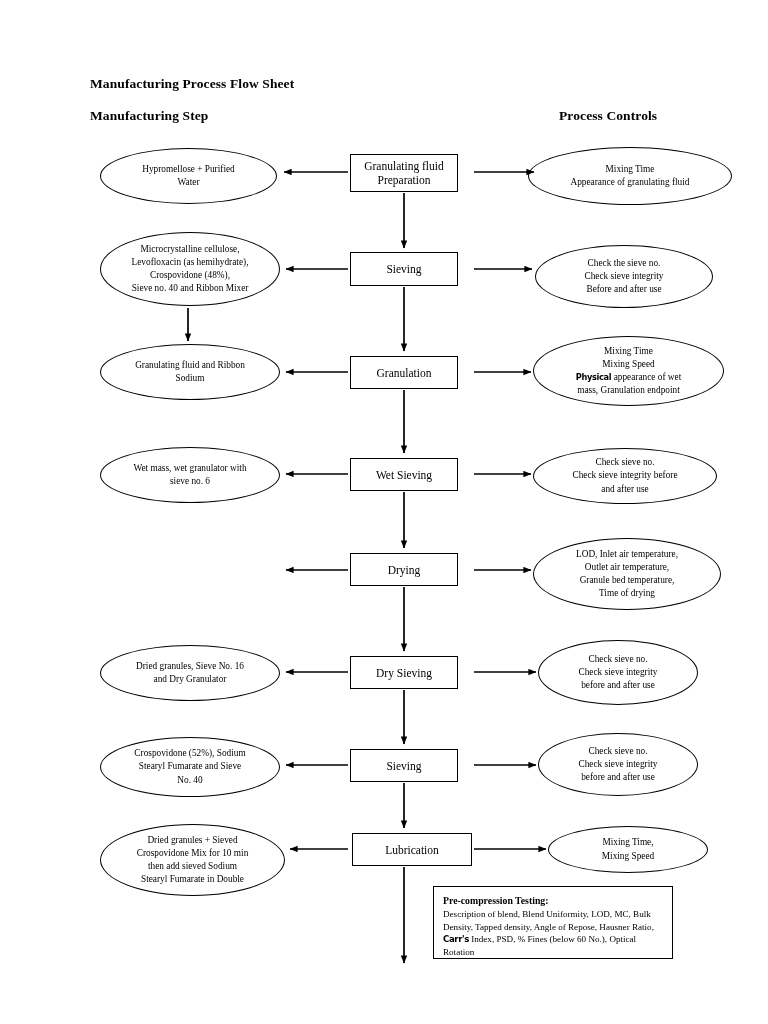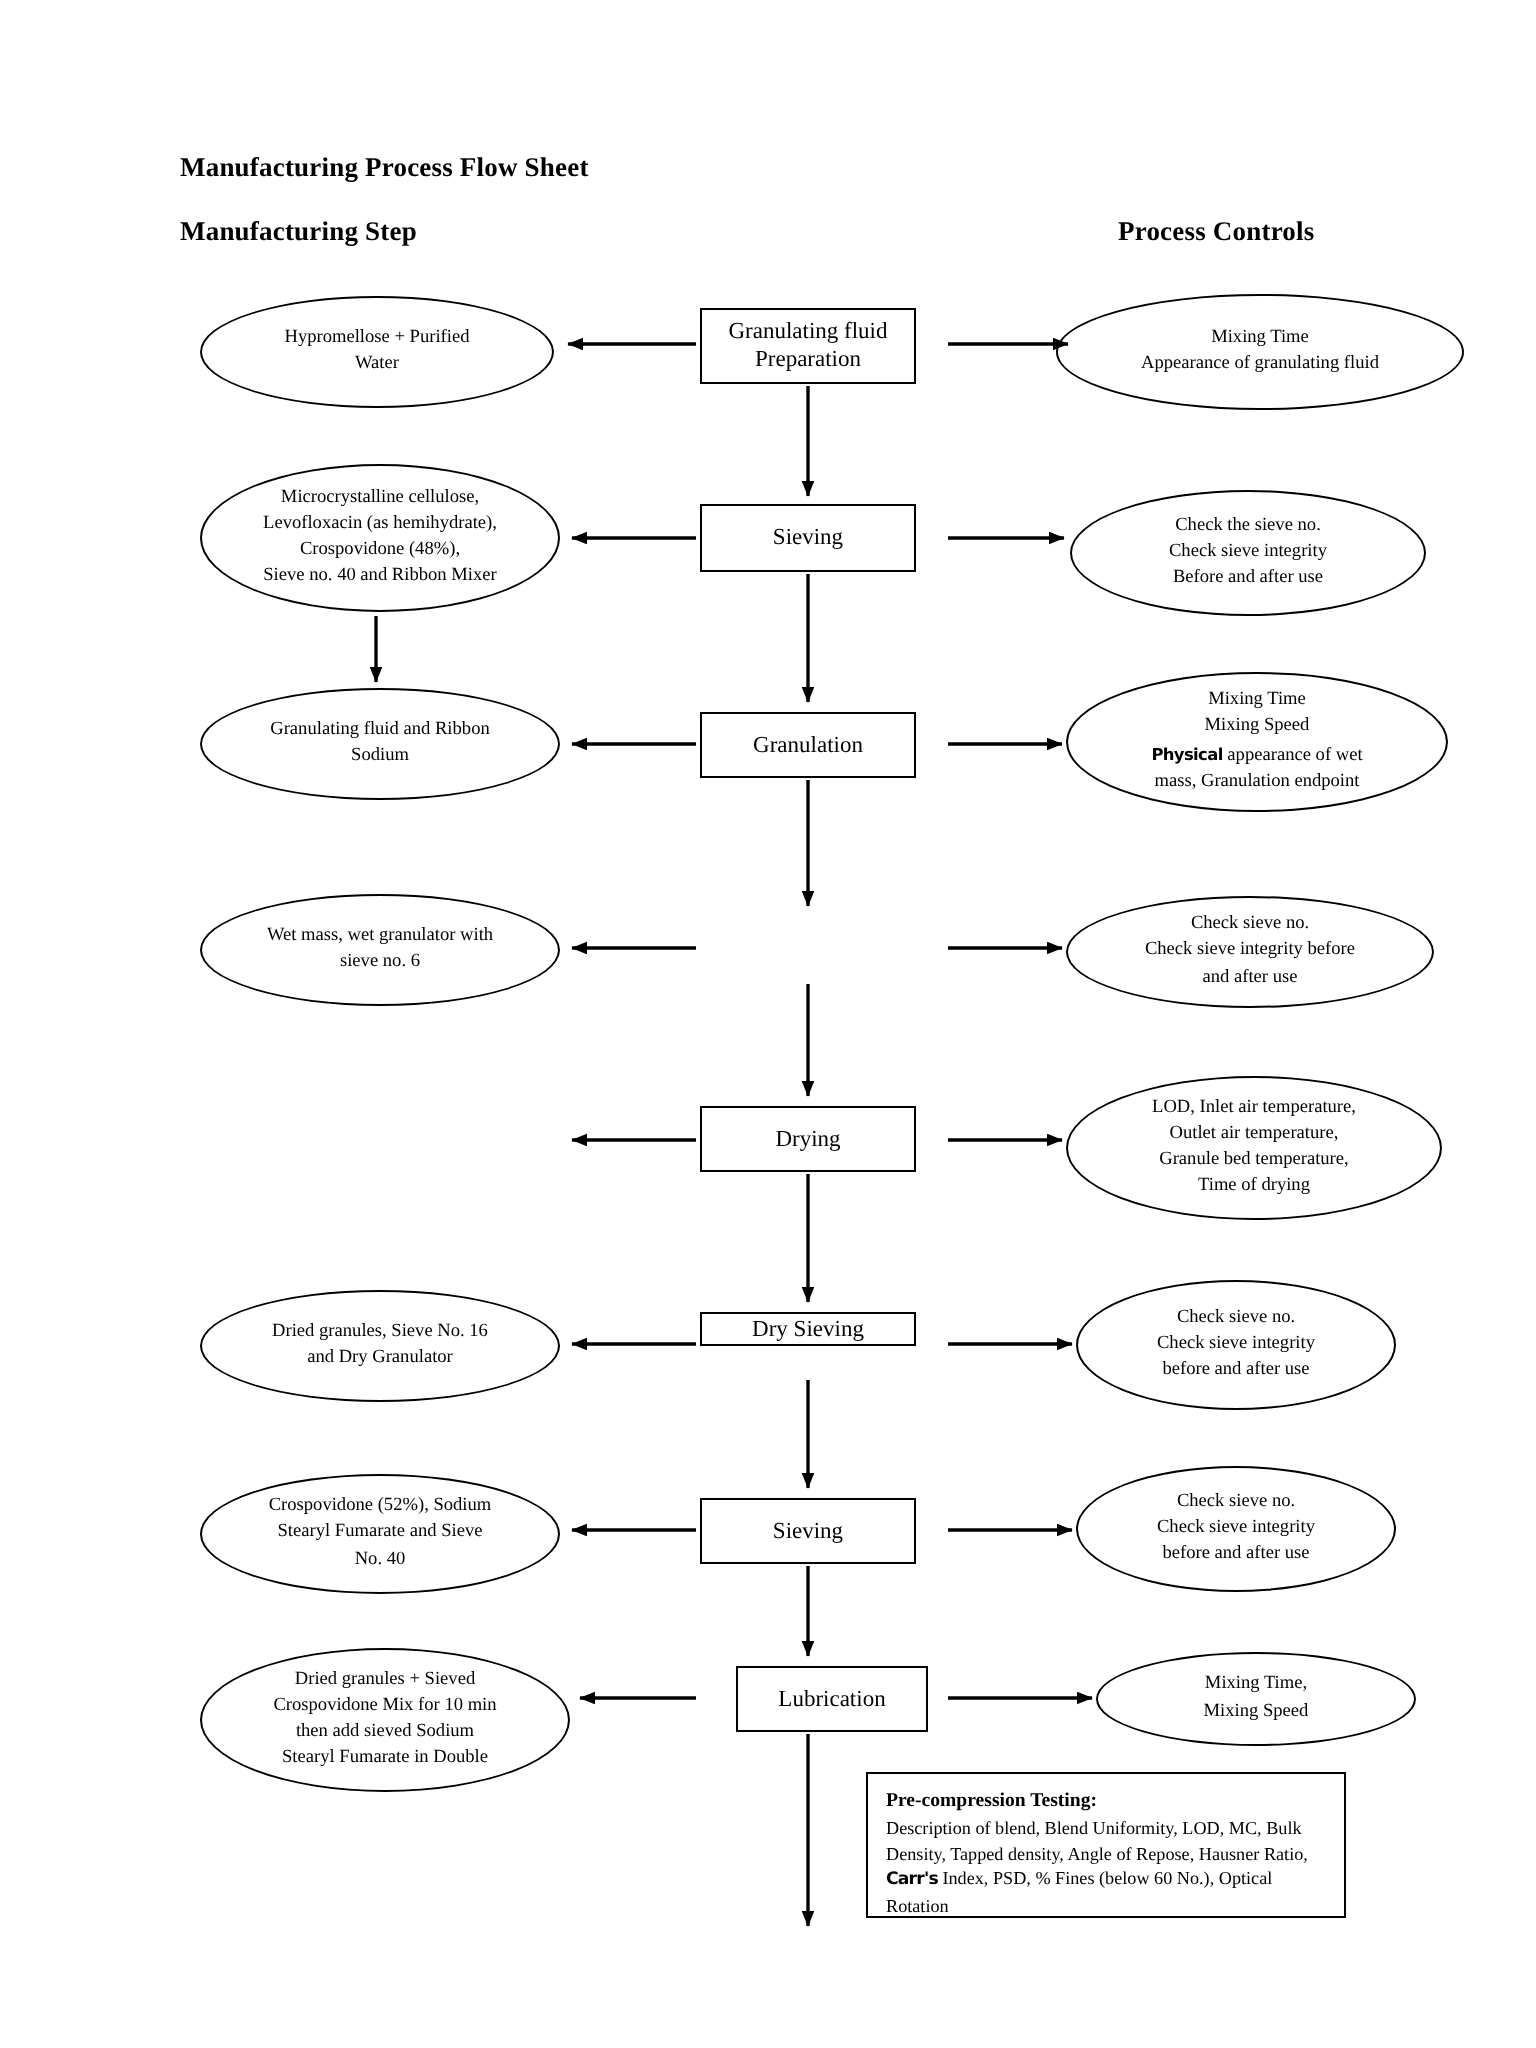--- a/index.html
+++ b/index.html
@@ -175,20 +175,23 @@
 
   <div class="ellipse align-center" style="left:533px; top:336px; width:191px; height:70px;">
     <div class="etext">
       <span>Mixing Time</span><br>
       <span>Mixing Speed</span><br>
       <span class="phys">Physical</span><span> appearance of wet</span><br>
       <span>mass, Granulation endpoint</span>
     </div>
   </div>
 
+  <div class="step-box" style="left:350px; top:458px; width:108px; height:33px;">
+    <span class="step-label">Wet Sieving</span>
+  </div>
 
   <div class="ellipse align-left" style="left:100px; top:447px; width:180px; height:56px;">
     <div class="etext">
       <span>Wet mass, wet granulator with</span><br>
       <span>sieve no. 6</span>
     </div>
   </div>
 
   <div class="ellipse align-center" style="left:533px; top:448px; width:184px; height:56px;">
     <div class="etext">
@@ -205,21 +208,21 @@
 
   <div class="ellipse align-left pad-wide" style="left:533px; top:538px; width:188px; height:72px;">
     <div class="etext">
       <span>LOD, Inlet air temperature,</span><br>
       <span>Outlet air temperature,</span><br>
       <span>Granule bed temperature,</span><br>
       <span>Time of drying</span>
     </div>
   </div>
 
-  <div class="step-box" style="left:350px; top:656px; width:108px; height:17px;">
+  <div class="step-box" style="left:350px; top:656px; width:108px; height:33px;">
     <span class="step-label">Dry Sieving</span>
   </div>
 
   <div class="ellipse align-left" style="left:100px; top:645px; width:180px; height:56px;">
     <div class="etext">
       <span>Dried granules, Sieve No. 16</span><br>
       <span>and Dry Granulator</span>
     </div>
   </div>
 
@@ -244,21 +247,21 @@
   </div>
 
   <div class="ellipse align-center" style="left:538px; top:733px; width:160px; height:63px;">
     <div class="etext">
       <span>Check sieve no.</span><br>
       <span>Check sieve integrity</span><br>
       <span>before and after use</span>
     </div>
   </div>
 
-  <div class="step-box" style="left:368px; top:833px; width:96px; height:33px;">
+  <div class="step-box" style="left:352px; top:833px; width:120px; height:33px;">
     <span class="step-label">Lubrication</span>
   </div>
 
   <div class="ellipse align-left" style="left:100px; top:824px; width:185px; height:72px;">
     <div class="etext">
       <span>Dried granules + Sieved</span><br>
       <span>Crospovidone Mix for 10 min</span><br>
       <span>then add sieved Sodium</span><br>
       <span>Stearyl Fumarate in Double</span>
     </div>

